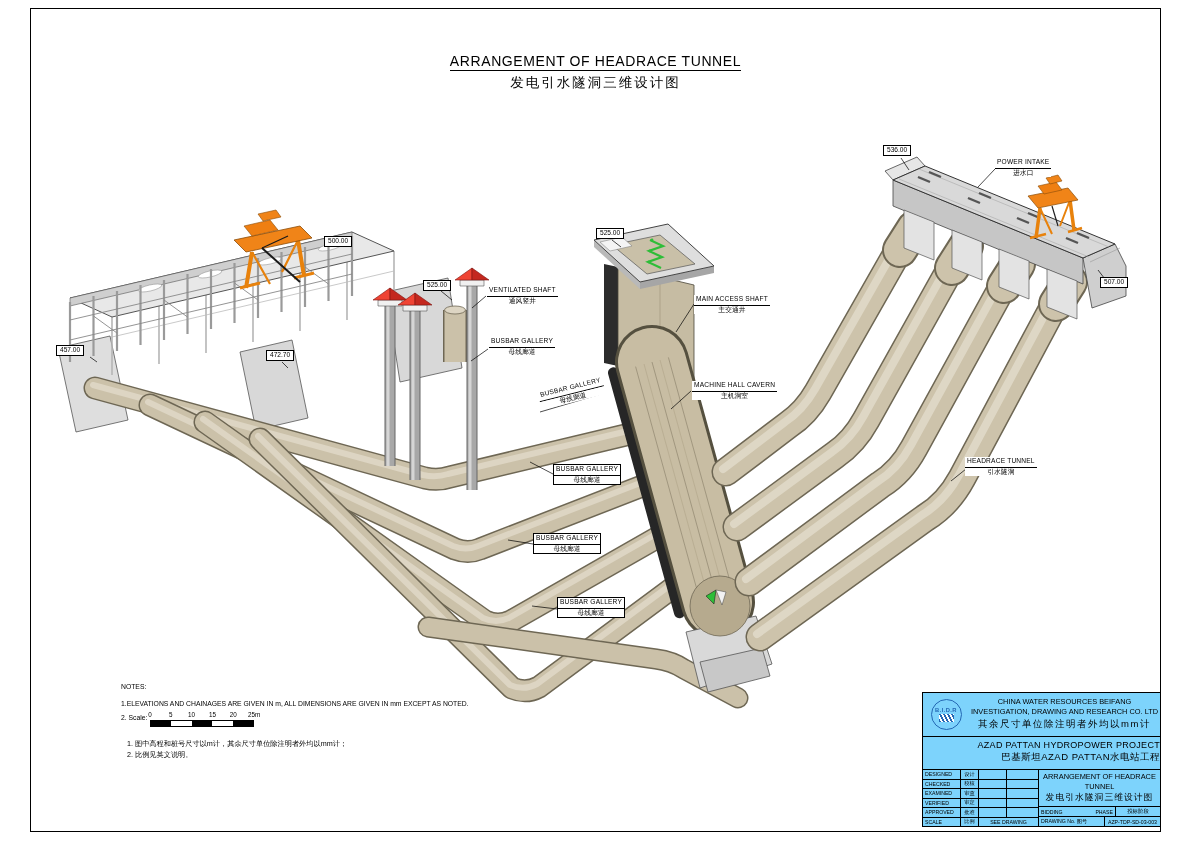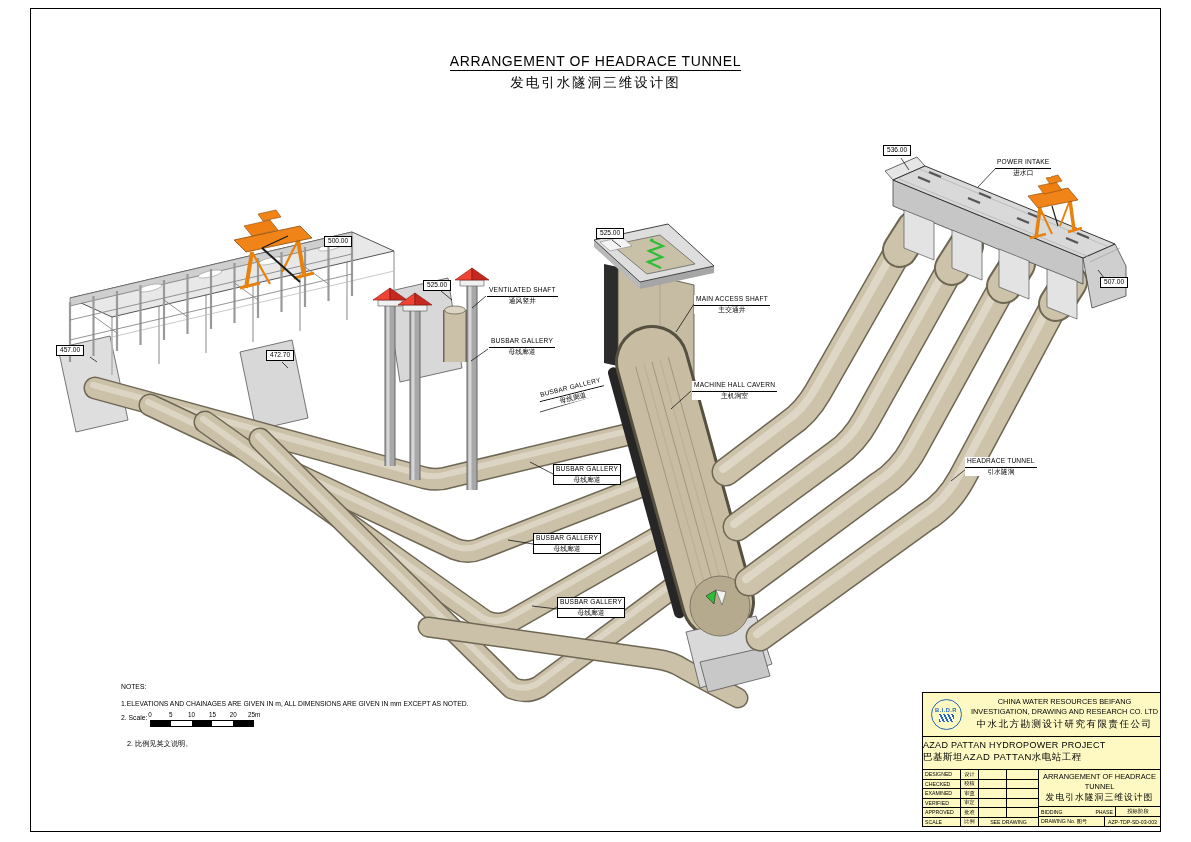--- a/index.html
+++ b/index.html
@@ -27,30 +27,30 @@
   .notes-cn{position:absolute;left:119px;top:738px;width:420px;font-size:7.2px;line-height:1.55;}
   .notes-cn .sub{padding-left:8px;}
 
   .scalebar{position:absolute;left:150px;top:711px;width:104px;height:18px;}
   .scalebar .ticks{position:relative;height:8px;font-size:6.3px;}
   .scalebar .ticks span{position:absolute;transform:translateX(-50%);white-space:nowrap;}
   .scalebar .bar{position:relative;margin-top:1px;height:5px;border:.8px solid #000;display:flex;}
   .scalebar .seg{flex:1;}
   .seg.b{background:#000;} .seg.w{background:#fff;}
 
-  .tb{position:absolute;left:922px;top:692px;width:239px;height:135px;border:1.4px solid #000;background:#fef9c3;box-sizing:border-box;}
+  .tb{position:absolute;left:922px;top:692px;width:239px;height:135px;border:1.4px solid #000;background:#7dd3fc;box-sizing:border-box;}
   .tb-row1{height:44px;border-bottom:1.1px solid #000;display:flex;box-sizing:border-box;}
   .tb-logo{width:46px;display:flex;align-items:center;justify-content:center;}
   .logo-circle{width:29px;height:29px;border-radius:50%;border:1.7px solid #2468b4;display:flex;flex-direction:column;align-items:center;justify-content:center;}
   .logo-circle .lt{color:#2468b4;font-size:5.8px;font-weight:bold;letter-spacing:.4px;}
   .logo-stripes{width:15px;height:8px;margin-top:1px;background:repeating-linear-gradient(63deg,#2468b4 0 1.6px,#fff 1.6px 3.6px);}
   .tb-company{flex:1;text-align:center;padding-top:4px;}
   .tb-c-en{font-size:7.4px;line-height:1.3;}
   .tb-c-cn{font-size:9.5px;letter-spacing:1.5px;margin-top:2px;}
-  .tb-row2{height:33px;border-bottom:1.1px solid #000;text-align:left;padding-top:3px;box-sizing:border-box;}
+  .tb-row2{height:33px;border-bottom:1.1px solid #000;text-align:right;padding-top:3px;box-sizing:border-box;}
   .tb-p-en{font-size:9px;letter-spacing:.3px;}
   .tb-p-cn{font-size:9.5px;letter-spacing:.5px;margin-top:1px;}
   .tb-grid{display:flex;height:56px;}
   .tb-left{width:116px;display:flex;flex-direction:column;border-right:.8px solid #000;box-sizing:border-box;}
   .tb-lrow{flex:1;display:flex;border-bottom:.8px solid #000;box-sizing:border-box;}
   .tb-lrow:last-child{border-bottom:none;}
   .tb-lrow .c{display:flex;align-items:center;font-size:5.2px;box-sizing:border-box;}
   .c-en{width:38px;padding-left:2px;border-right:.8px solid #000;}
   .c-cn{width:18px;justify-content:center;border-right:.8px solid #000;}
   .c-e1{width:28px;border-right:.8px solid #000;}
@@ -371,35 +371,36 @@
     <div class="bar">
       <div class="seg b"></div>
         <div class="seg w"></div>
         <div class="seg b"></div>
         <div class="seg w"></div>
         <div class="seg b"></div>
     </div>
   </div>
 
   <div class="notes-cn">
+    <div class="sub">1. 图中高程和桩号尺寸以m计，其余尺寸单位除注明者外均以mm计；</div>
     <div class="sub">2. 比例见英文说明。</div>
   </div>
 
   <div class="tb">
     <div class="tb-row1">
       <div class="tb-logo">
         <div class="logo-circle">
           <span class="lt">B.I.D.R</span>
           <span class="logo-stripes"></span>
         </div>
       </div>
       <div class="tb-company">
         <div class="tb-c-en">CHINA WATER RESOURCES BEIFANG</div>
         <div class="tb-c-en">INVESTIGATION, DRAWING AND RESEARCH CO. LTD</div>
-        <div class="tb-c-cn">中水北方勘测设计研究有限责任公司</div>
+        <div class="tb-c-cn">其余尺寸单位除注明者外均以mm计</div>
       </div>
     </div>
     <div class="tb-row2">
       <div class="tb-p-en">AZAD PATTAN HYDROPOWER PROJECT</div>
       <div class="tb-p-cn">巴基斯坦AZAD PATTAN水电站工程</div>
     </div>
     <div class="tb-grid">
       <div class="tb-left">
         <div class="tb-lrow">
           <div class="c c-en">DESIGNED</div>

